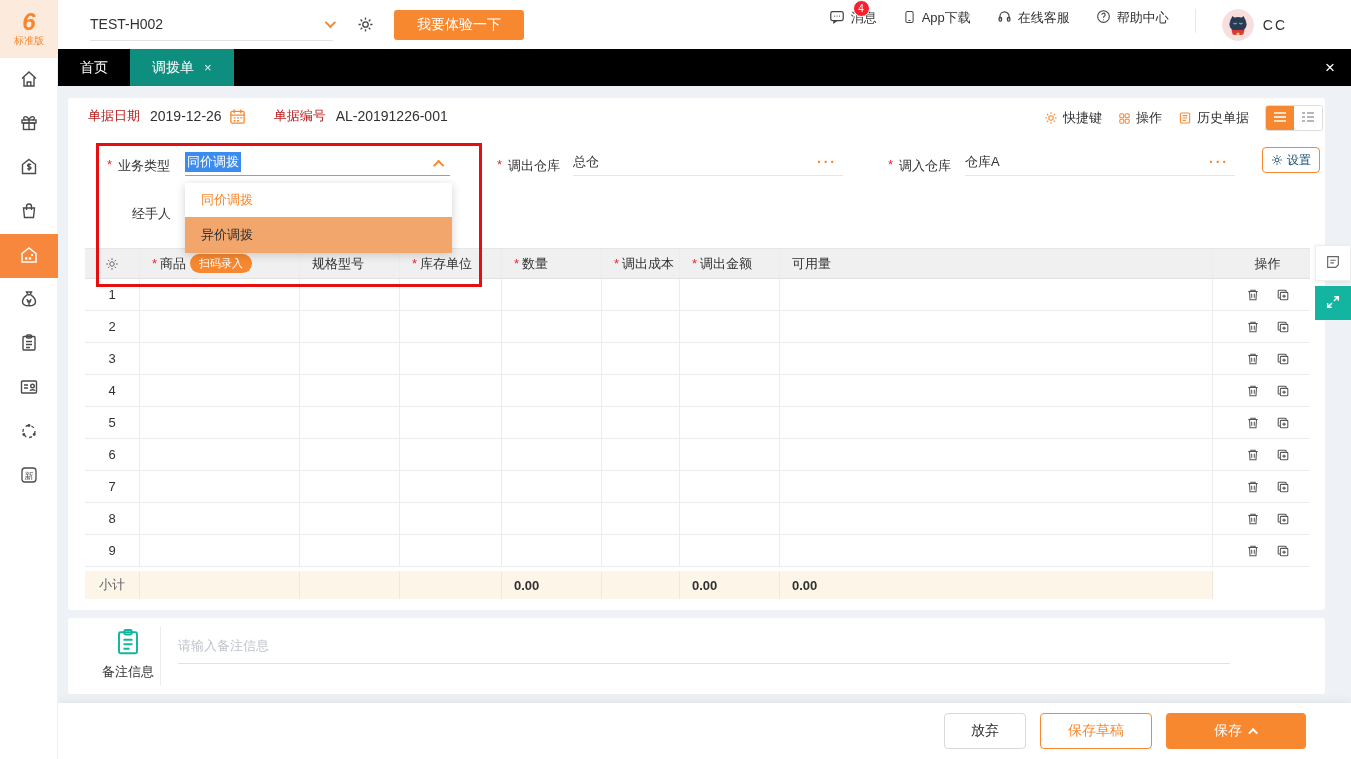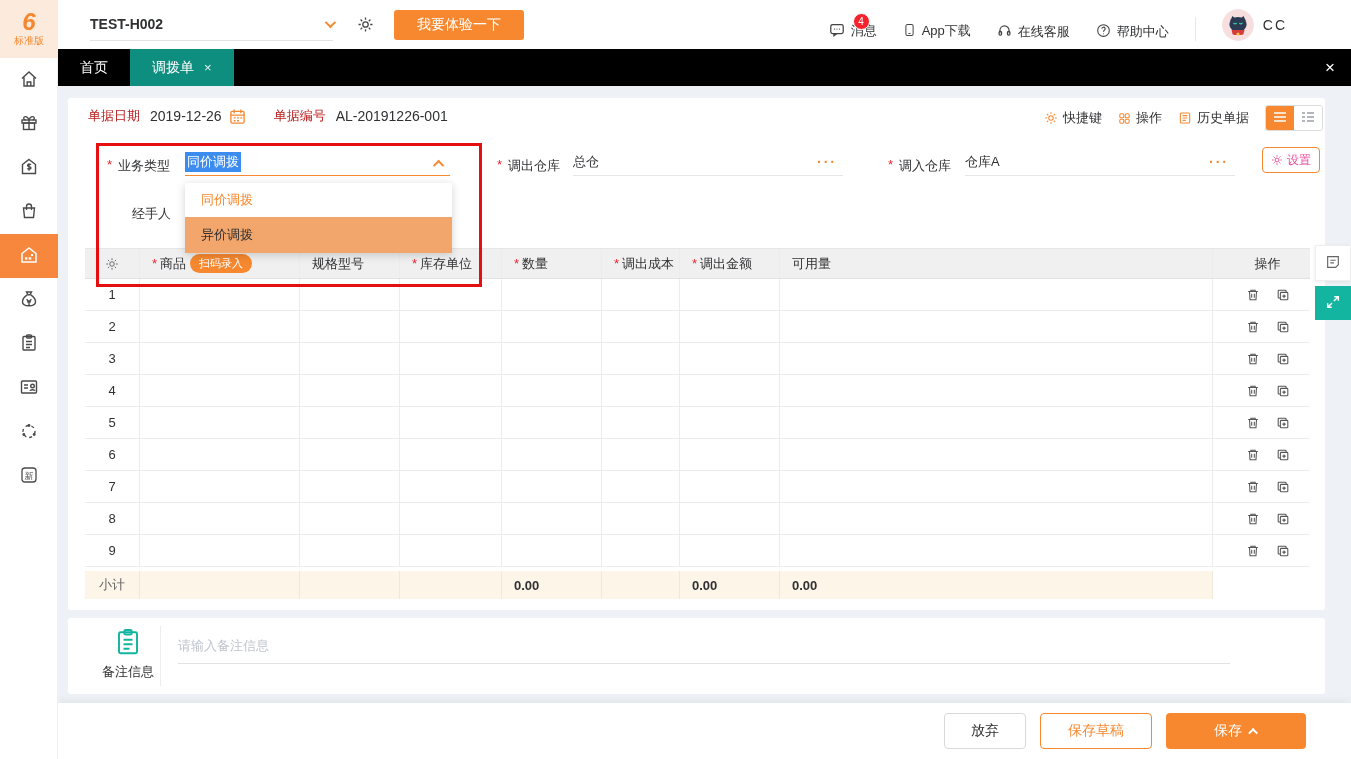--- a/index.html
+++ b/index.html
@@ -10,28 +10,28 @@
   .sidebar { position:absolute; left:0; top:0; width:58px; height:759px; background:#fff; border-right:1px solid #f0f0f0; z-index:8; }
   .logo-block { width:58px; height:58px; background:#fcebdd; display:flex; flex-direction:column; align-items:center; justify-content:center; }
   .logo-glyph { color:#f7872e; font-size:24px; font-weight:bold; line-height:22px; font-style:italic; }
   .logo-text { color:#f7872e; font-size:10px; margin-top:1px; }
   .side-item { width:58px; height:44px; display:flex; align-items:center; justify-content:center; color:#4a4a4a; cursor:pointer; }
   .side-item.active { background:#f7873c; color:#fff; }
   .side-item svg { stroke:currentColor; }
 
   
   .topbar { position:absolute; left:58px; top:0; width:1293px; height:49px; background:#fff; display:flex; align-items:center; padding-left:32px; z-index:5; }
-  .acct-select { width:243px; height:32px; display:flex; align-items:center; justify-content:space-between; border-bottom:1px solid #e3e3e3; cursor:pointer;font-weight:bold; }
+  .acct-select { width:243px; height:32px; display:flex; align-items:center; justify-content:space-between; border-bottom:1px solid #e3e3e3; cursor:pointer; }
   .acct-select .val { font-size:14px; color:#303133; }
   .chev { display:inline-block; width:8px; height:8px; border-right:2px solid #f7882f; border-bottom:2px solid #f7882f; }
   .chev.down { transform:rotate(45deg) translateY(-2px); }
   .chev.up { transform:rotate(-135deg) translateY(-2px); }
   .top-gear { margin-left:24px; color:#444; cursor:pointer; display:flex; }
   .trial-btn { margin-left:20px; height:30px; padding:0 23px; background:#f7882f; color:#fff; font-size:14px; border:none; border-radius:3px; cursor:pointer; }
-  .top-right { margin-left:auto; display:flex; align-items:flex-end; gap:26px; padding-right:64px; }
+  .top-right { margin-left:auto; display:flex; align-items:flex-start; gap:26px; padding-right:64px; }
   .top-link { display:flex; align-items:center; gap:6px; color:#303133; font-size:13px; cursor:pointer; position:relative; }
   .badge { position:absolute; top:-9px; left:24px; min-width:17px; height:17px; line-height:15px; background:#f5222d; border:1px solid #fff; color:#fff; border-radius:9px; font-size:10px; text-align:center; padding:0 4px; }
   .vdiv { width:1px; height:24px; background:#e8e8e8; }
   .user { display:flex; align-items:center; gap:9px; cursor:pointer; }
   .user-name { font-size:14px; letter-spacing:2px; }
 
   
   .tabbar { position:absolute; left:58px; top:49px; width:1293px; height:37px; background:#000000; display:flex; align-items:stretch; z-index:5; }
   .tab { display:flex; align-items:center; padding:0 22px; color:#fff; font-size:14px; cursor:pointer; }
   .tab.active { background:#0e8e7e; }
@@ -54,21 +54,21 @@
   .vt-seg.on { background:#f7882f; }
 
   
   .star { color:#f5222d; margin-right:3px; }
   .f-label { position:absolute; font-size:13px; color:#303133; }
   .f-box { position:absolute; height:28px; border-bottom:1px solid #e6e6e6; display:flex; align-items:center; cursor:pointer; }
   .f-box .dots { margin-left:auto; color:#f7882f; font-weight:bold; letter-spacing:2px; padding-right:6px; font-size:14px; }
   .biz-box { border-bottom:1px solid #f7882f; }
   .sel-text { background:#3c8cf0; color:#fff; padding:1px 2px; }
   .biz-box .chev { position:absolute; right:6px; top:12px; }
-  .settings-btn { position:absolute; left:1194px; top:49px; width:58px; height:26px; border:1px solid #f7882f; border-radius:4px; background:#fff; color:#ec4899; font-size:12px; display:flex; align-items:center; justify-content:center; gap:4px; cursor:pointer; }
+  .settings-btn { position:absolute; left:1194px; top:49px; width:58px; height:26px; border:1px solid #f7882f; border-radius:4px; background:#fff; color:#0c4a6e; font-size:12px; display:flex; align-items:center; justify-content:center; gap:4px; cursor:pointer; }
 
   
   .grid { position:absolute; left:17px; top:150px; width:1225px; }
   .g-row { display:flex; }
   .g-head { height:31px; background:#f0f0f0; border-top:1px solid #e6e6e6; border-bottom:1px solid #e2e2e2; }
   .g-head .cell { display:flex; align-items:center; font-size:13px; color:#303133; }
   .cell { border-right:1px solid #ececec; padding-left:12px; }
   .cell:last-child { border-right:none; }
   .c0{width:55px; padding-left:0; display:flex; align-items:center; justify-content:center;}
   .c1{width:160px;} .c2{width:100px;} .c3{width:102px;} .c4{width:100px;}

